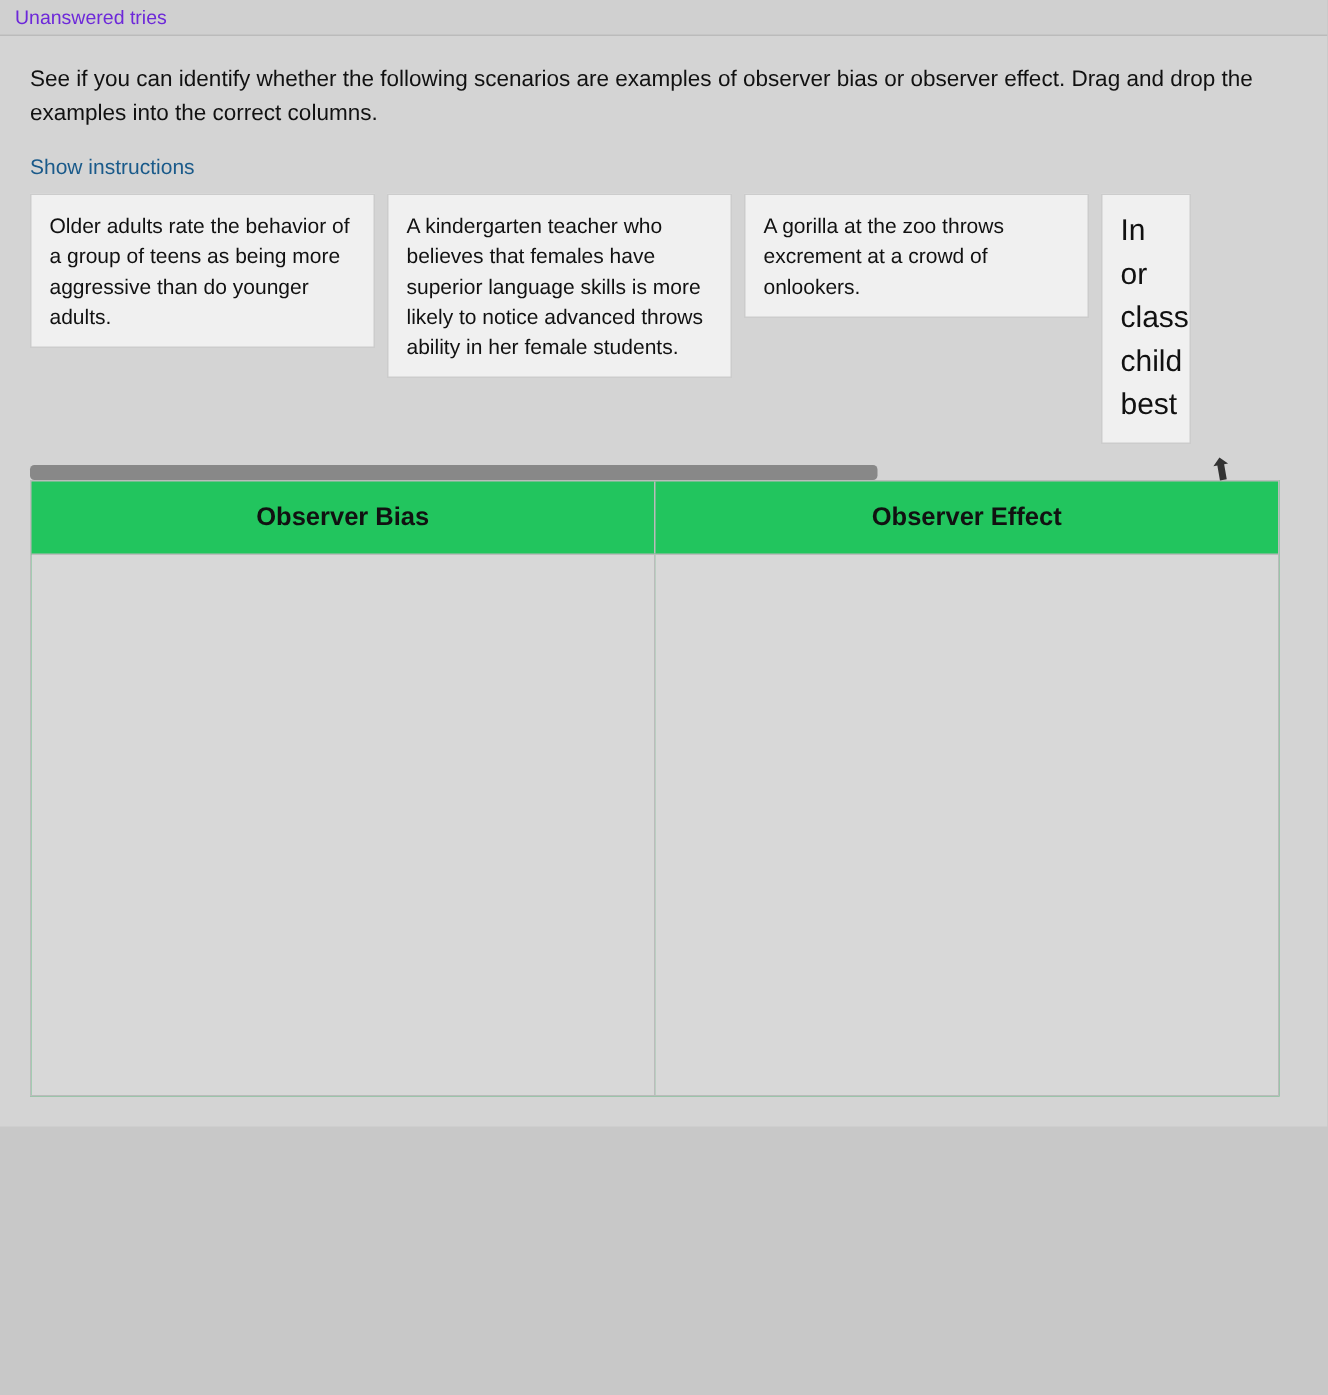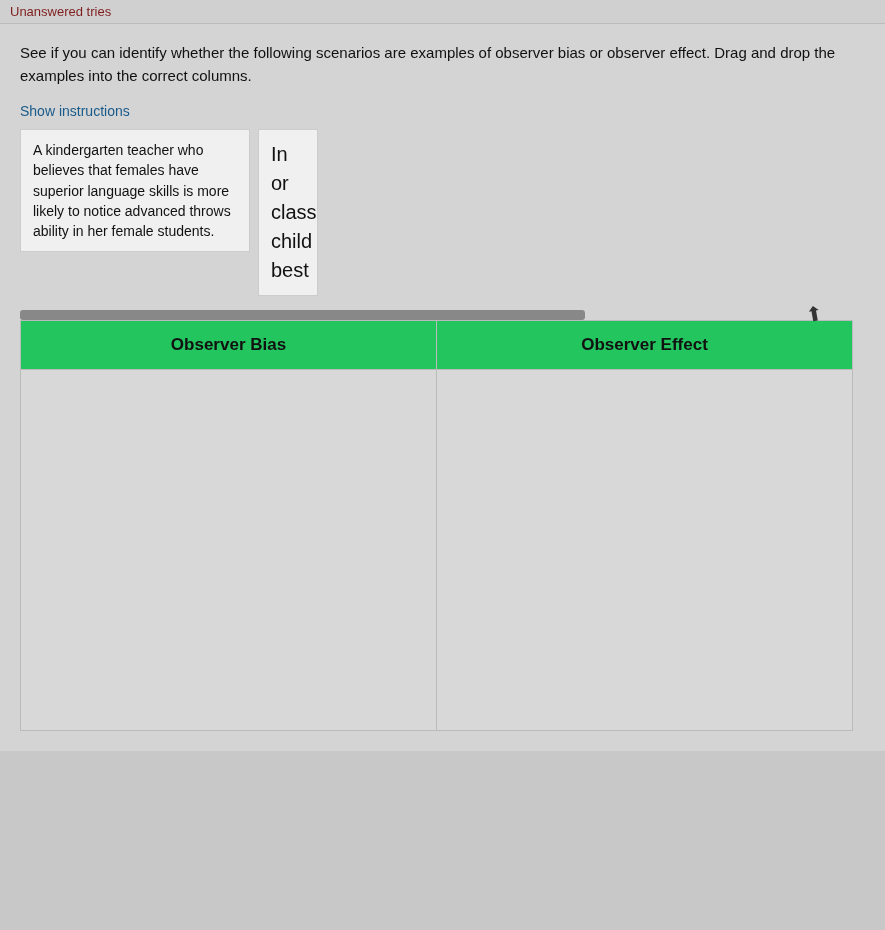--- a/index.html
+++ b/index.html
@@ -13,21 +13,21 @@
       background-color: #c8c8c8;
       width: 885px;
       min-height: 930px;
       overflow-x: hidden;
     }
 
     .top-bar {
       background-color: #d0d0d0;
       padding: 4px 10px;
       font-size: 13px;
-      color: #7f1d1d;
+      color: #6d28d9;
       border-bottom: 1px solid #bbb;
     }
 
     .main-container {
       background-color: #d4d4d4;
       padding: 18px 32px 20px 20px;
     }
 
     .instructions-text {
       font-size: 15px;
@@ -151,25 +151,31 @@
 <div class="main-container">
 
   <p class="instructions-text">See if you can identify whether the following scenarios are examples of observer bias or observer effect. Drag and drop the examples into the correct columns.</p>
 
   <div class="show-instructions-row">
     <a class="show-instructions-link">Show instructions</a>
   </div>
 
   <div class="cards-wrapper">
 
+    <div class="card" draggable="true">
+      <span>Older adults rate the behavior of a group of teens as being more aggressive than do younger adults.</span>
+    </div>
 
     <div class="card" draggable="true">
       <span>A kindergarten teacher who believes that females have superior language skills is more likely to notice advanced throws ability in her female students.</span>
     </div>
 
+    <div class="card" draggable="true">
+      <span>A gorilla at the zoo throws excrement at a crowd of onlookers.</span>
+    </div>
 
     <div class="card-partial" draggable="true">
       <span>In or class child best</span>
     </div>
 
     <div class="cursor-arrow">⬆</div>
   </div>
 
   <div class="divider-bar"></div>
 

